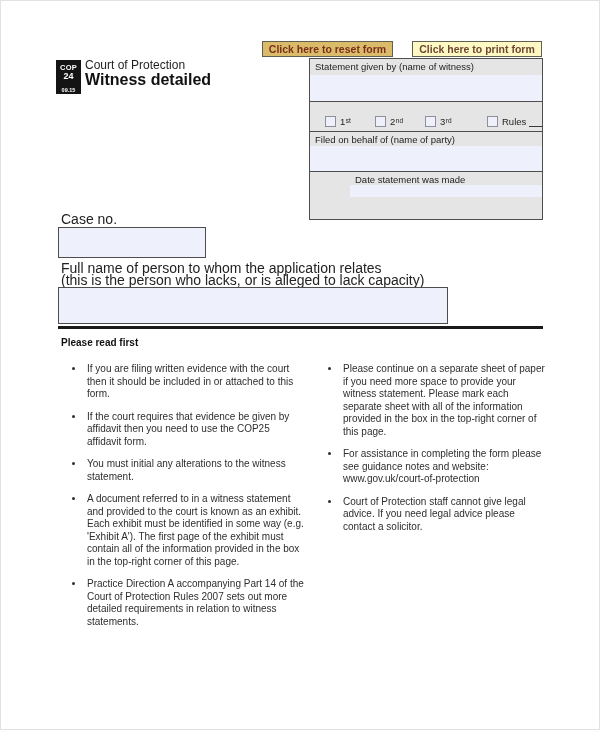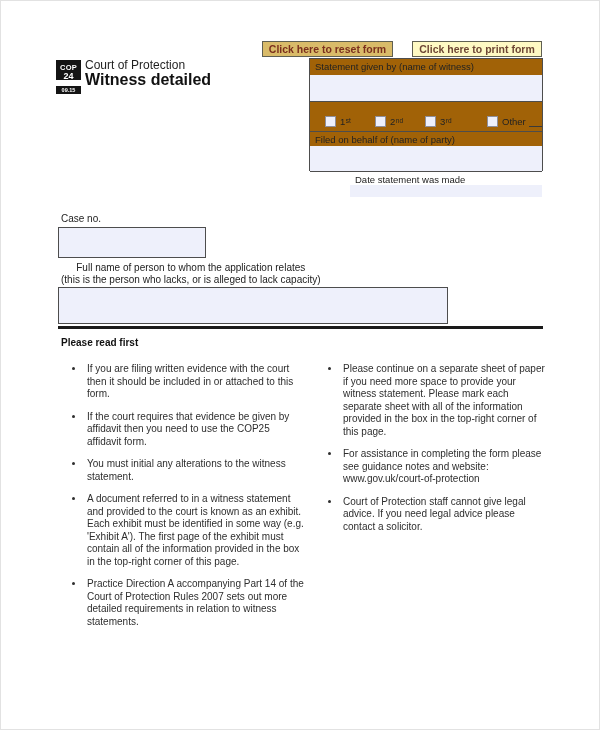--- a/index.html
+++ b/index.html
@@ -12,50 +12,50 @@
 
   
   .btn{position:absolute;top:40px;height:16px;box-sizing:border-box;
     border:1px solid #5f5f52;font-weight:bold;font-size:10.5px;
     text-align:center;cursor:pointer;overflow:hidden;padding:0;}
   .btn span{display:block;margin-top:-1px;line-height:16px;}
   .btn-reset{left:261px;width:131px;background:#d9bb69;color:#7b2f1d;}
   .btn-print{left:411px;width:130px;background:#fef9c3;color:#6e4634;}
 
   
-  .badge{left:55px;top:59px;width:25px;height:20px;background:#141414;color:#fff;
+  .badge{left:55px;top:59px;width:25px;height:28px;background:#141414;color:#fff;
     text-align:center;font-weight:bold;line-height:1;}
   .badge .l1{font-size:7.5px;padding-top:4px;letter-spacing:.2px;}
   .badge .l2{font-size:9px;}
   .badge-strip{left:55px;top:85px;width:25px;height:8px;background:#141414;color:#fff;
     font-size:5.5px;font-weight:bold;text-align:center;line-height:8px;}
   .court{left:84px;top:57px;font-size:12px;color:#1f1f1f;}
   .title{left:84px;top:70px;font-size:16px;font-weight:bold;color:#111;}
 
   
-  .sbox{left:308px;top:57px;width:234px;height:113px;border:1.5px solid #4d4d4d;
-    box-sizing:border-box;background:#a16207;}
+  .sbox{left:308px;top:57px;width:234px;height:162px;border:1.5px solid #4d4d4d;
+    box-sizing:border-box;background:#e5e5e5;}
   .sec{position:relative;box-sizing:border-box;border-bottom:1px solid #4d4d4d;overflow:hidden;}
   .sec:last-child{border-bottom:none;margin-left:40px;}
   .sec-label{position:relative;z-index:2;font-size:9.5px;padding:2px 5px 0 5px;color:#222;}
   .sec-fill{position:absolute;left:0;right:0;bottom:0;background:#eef0fb;z-index:1;}
   .sec1{height:43px;} .sec1 .sec-fill{top:16px;}
   .sec2{height:30px;}
   .sec3{height:40px;} .sec3 .sec-fill{top:14px;}
   .sec4{height:25px;} .sec4 .sec-fill{top:13px;}
 
   .cb-row{position:absolute;left:0;right:0;top:13px;height:17px;}
   .cb-item{position:absolute;top:1px;display:flex;align-items:center;font-size:9.5px;color:#222;}
   .cb{width:11px;height:11px;background:#eef0fb;border:1px solid #8f8f9b;display:inline-block;
     margin-right:4px;box-sizing:border-box;}
   .cb-item sup{font-size:6.5px;line-height:1;margin-left:.5px;}
   .other-line{display:inline-block;width:27px;border-bottom:1px solid #3a3a3a;height:9px;margin-left:3px;}
 
   
-  .field-label{font-size:10px;color:#222;line-height:12px;text-align:center;}
+  .field-label{font-size:14px;color:#222;line-height:12px;}
   .field-box{border:1.5px solid #4d4d4d;background:#eef0fb;box-sizing:border-box;}
   .case-label{left:60px;top:212px;}
   .case-box{left:57px;top:226px;width:148px;height:31px;}
   .fn-label{left:60px;top:261px;}
   .fn-box{left:57px;top:286px;width:390px;height:37px;}
 
   .rule{left:57px;top:325px;width:485px;height:3px;background:#1a1a1a;}
 
   
   .notes-heading{left:60px;top:336px;font-size:10px;font-weight:bold;color:#111;}
@@ -102,21 +102,21 @@
           <span>2</span>
             <sup>nd</sup>
         </label>
         <label class="cb-item" style="left:115px;">
           <span class="cb"></span>
           <span>3</span>
             <sup>rd</sup>
         </label>
         <label class="cb-item" style="left:177px;">
           <span class="cb"></span>
-          <span>Other</span>
+          <span>Rules</span>
           <span class="other-line"></span>
         </label>
       </div>
     </div>
     <div class="sec sec3">
       <div class="sec-label">Filed on behalf of (name of party)</div>
       <div class="sec-fill"></div>
     </div>
     <div class="sec sec4">
       <div class="sec-label">Date statement was made</div>

